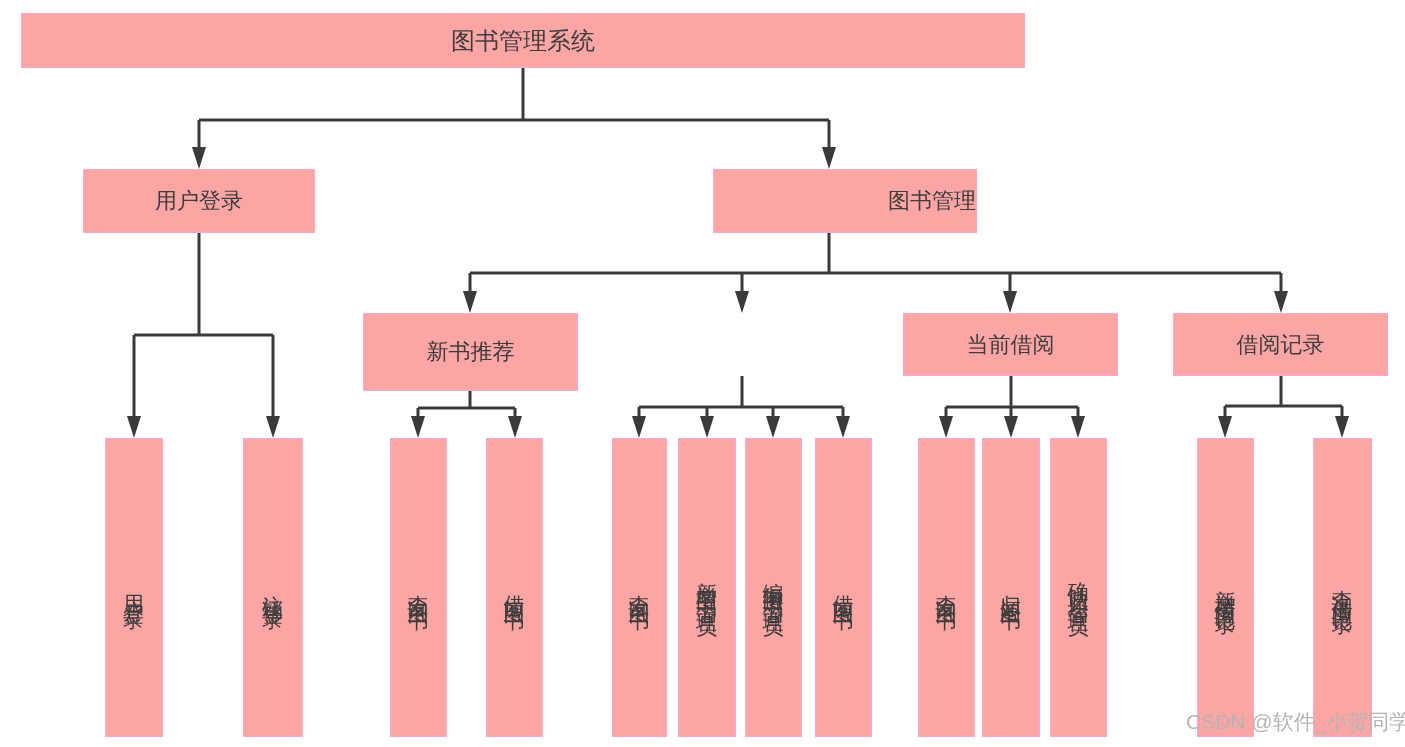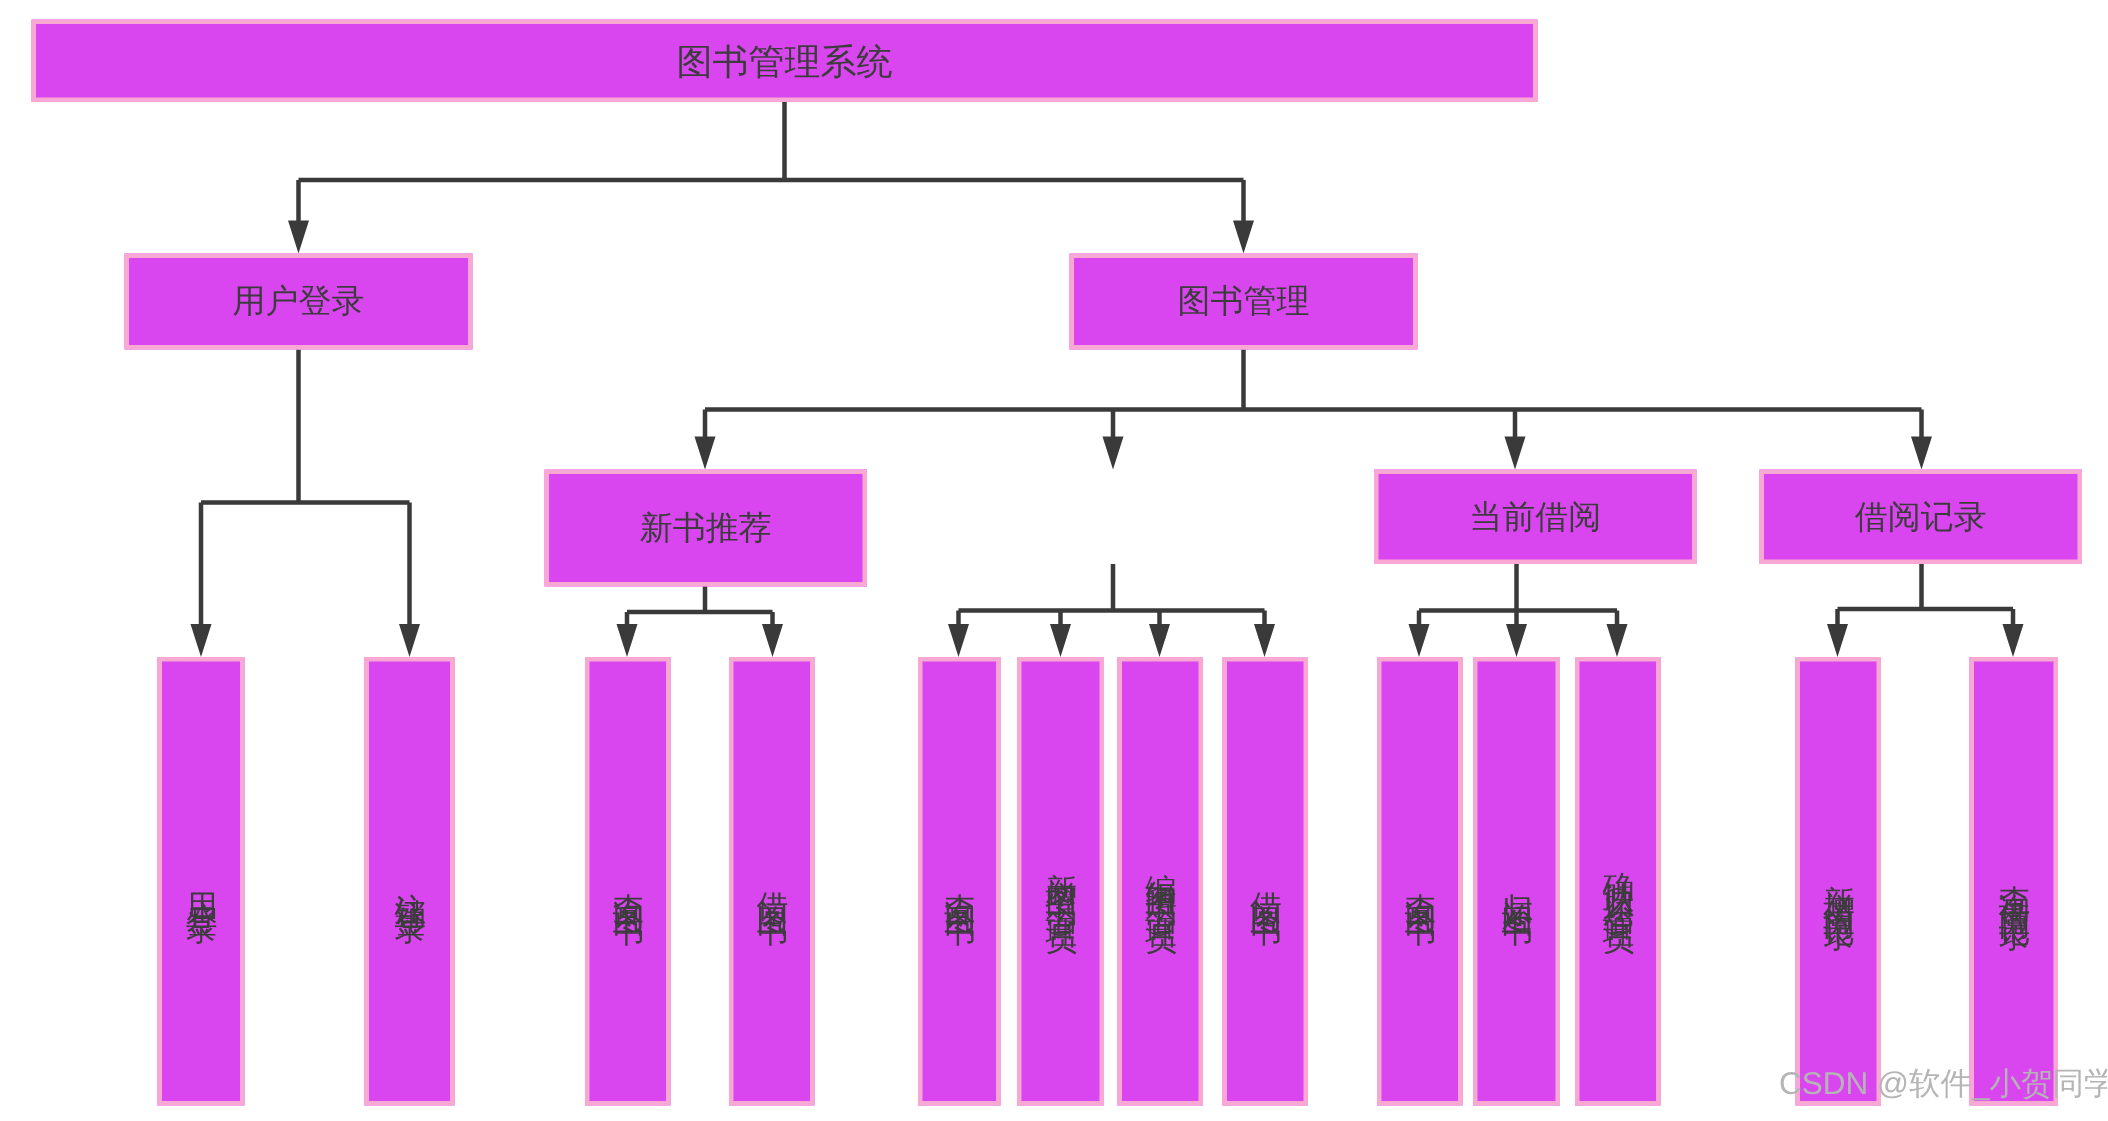--- a/index.html
+++ b/index.html
@@ -27,22 +27,22 @@
     stroke: #3a3a3a;
     stroke-width: 3;
   }
   .arrowhead {
     fill: #3a3a3a;
     stroke: none;
   }
   .node {
     position: absolute;
     box-sizing: border-box;
-    border: 3px solid #f9a8d4;
-    background: #d946ef;
+    border: 1px solid #f9a8d4;
+    background: #fca5a5;
     display: flex;
     align-items: center;
     justify-content: center;
     color: #3c3c3c;
   }
   .node .label {
     white-space: nowrap;
     color: #3c3c3c;
   }
   .node.root .label {
@@ -104,28 +104,28 @@
       M1335,416 L1349,416 L1342,438 Z"></path>
   </svg>
 
   <div class="node root" style="left:21px; top:13px; width:1004px; height:55px;">
     <span class="label">图书管理系统</span>
   </div>
 
   <div class="node branch" style="left:83px; top:169px; width:232px; height:64px;">
     <span class="label">用户登录</span>
   </div>
-  <div class="node branch" style="left:713px; top:169px; width:232px; height:64px;">
+  <div class="node branch" style="left:713px; top:169px; width:264px; height:64px;justify-content:flex-end;">
     <span class="label">图书管理</span>
   </div>
 
   <div class="node branch" style="left:363px; top:313px; width:215px; height:78px;">
     <span class="label">新书推荐</span>
   </div>
-  <div class="node branch" style="left:903px; top:313px; width:215px; height:63px;margin-left:13px;">
+  <div class="node branch" style="left:903px; top:313px; width:215px; height:63px;">
     <span class="label">当前借阅</span>
   </div>
   <div class="node branch" style="left:1173px; top:313px; width:215px; height:63px;">
     <span class="label">借阅记录</span>
   </div>
 
   <div class="node leaf" style="left:105px; top:438px; width:58px; height:299px;">
     <span class="label">用户登录</span>
   </div>
   <div class="node leaf" style="left:243px; top:438px; width:60px; height:299px;">

